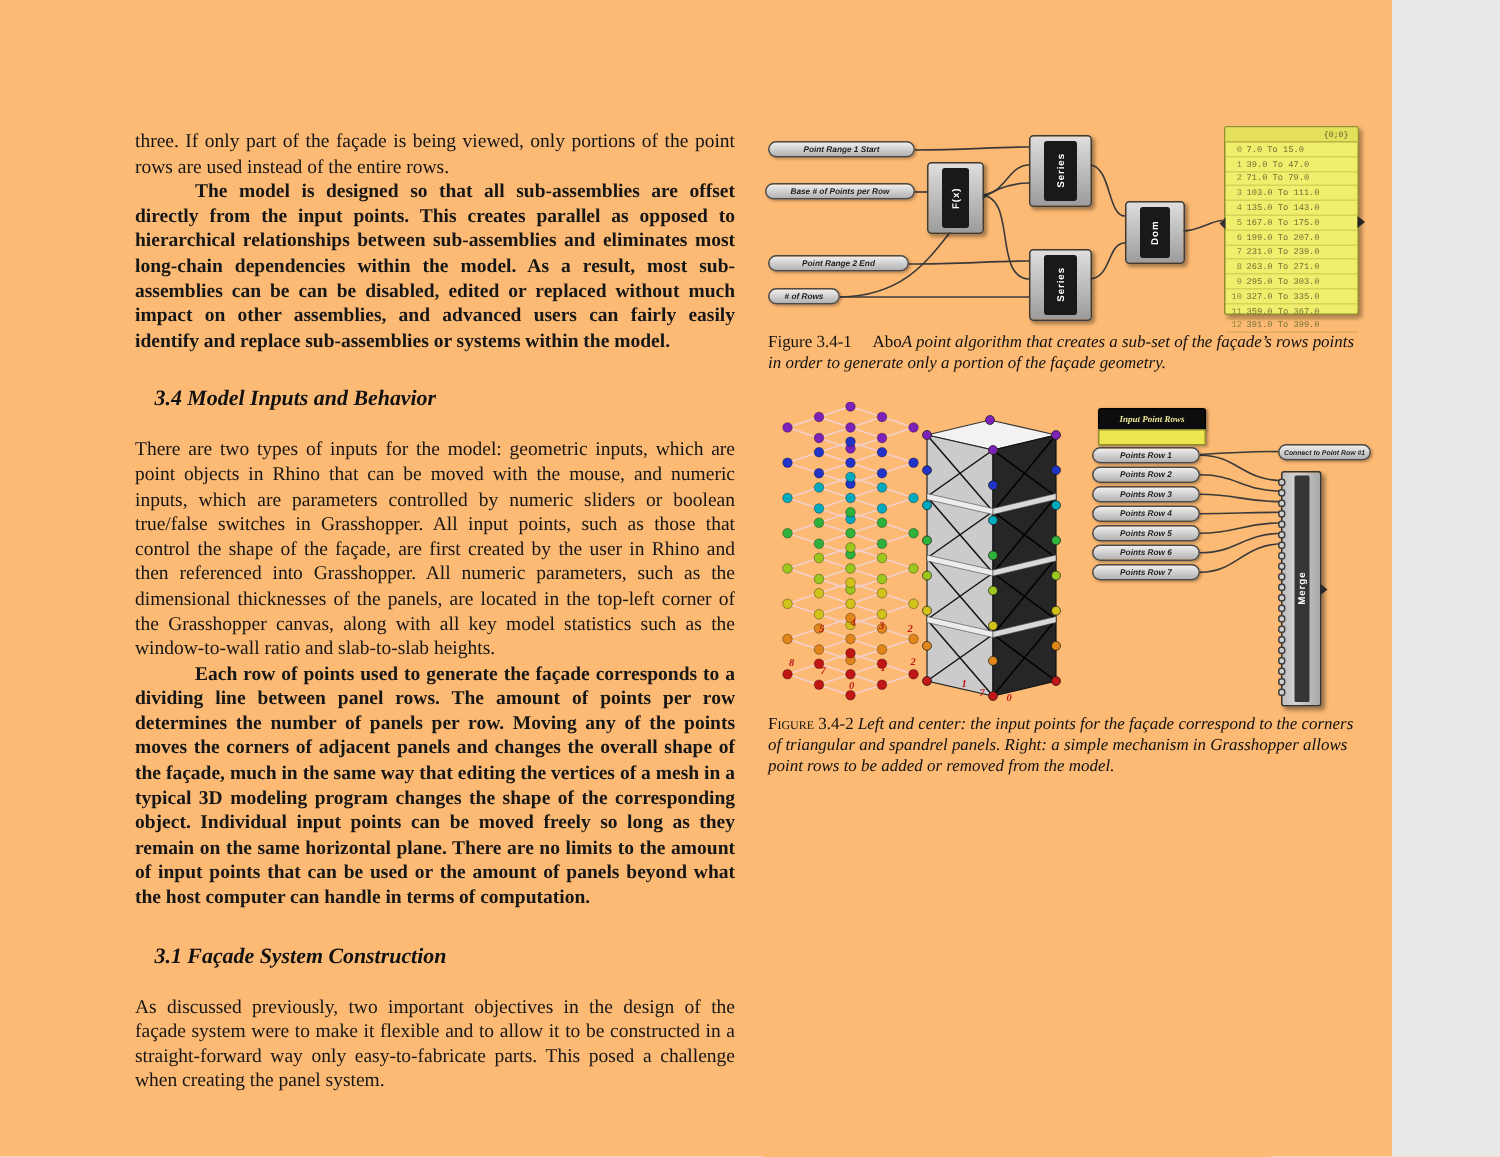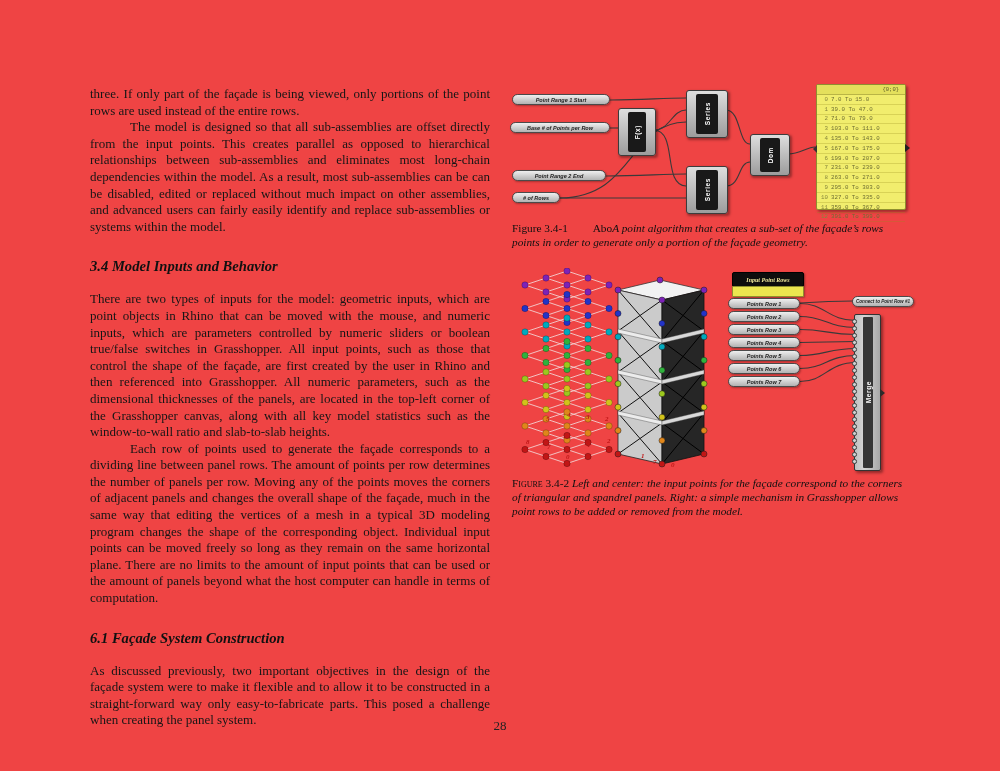--- a/index.html
+++ b/index.html
@@ -1,22 +1,22 @@
 <!DOCTYPE html>
 <html><head>
 <meta charset="utf-8">
 <style>
   html,body{margin:0;padding:0;background:#e9e9e9;}
-  .page{position:relative;width:1000px;height:771px;background:#ef4444;overflow:hidden;
+  .page{position:relative;width:928px;height:771px;background:#fdba74;overflow:hidden;
         font-family:"Liberation Serif",serif;color:#161616;}
   
   .bodycol{position:absolute;left:90px;top:86px;width:400px;}
   .bodycol p{margin:0;text-align:justify;font:13px/16.6px "Liberation Serif",serif;color:#161616;}
-  .bodycol p.indent{text-indent:40px;}
-  .bodycol h2{font:bold italic 14.6px "Liberation Serif",serif;margin:23px 0 16px 0;color:#111;}
+  .bodycol p.indent{text-indent:40px;font-weight:bold;}
+  .bodycol h2{font:bold italic 14.6px "Liberation Serif",serif;margin:23px 0 16px 13px;color:#111;}
   
   .caption{position:absolute;font:italic 11.3px/14.2px "Liberation Serif",serif;color:#101010;}
   .cap-label{font-style:normal;font-weight:normal;}
   .sc{font-variant:small-caps;}
   
   .fig1{position:absolute;left:510px;top:84px;width:400px;height:132px;}
   .fig1 svg,.fig2 svg{position:absolute;left:0;top:0;}
   .wire{fill:none;stroke:#3a3a3a;stroke-width:1.1;}
   .gh-cap{position:absolute;height:11px;box-sizing:border-box;
           background:linear-gradient(180deg,#efefef,#b2b2b2);
@@ -70,21 +70,21 @@
 <body>
 
 <div class="page">
 
   <div class="bodycol">
     <p>three.  If only part of the façade is being viewed, only portions of the  point rows are used instead of the entire rows.</p>
     <p class="indent">The model is designed so that all sub-assemblies are offset directly from the input points.  This creates parallel as opposed to hierarchical relationships between sub-assemblies and eliminates most long-chain dependencies within the model. As a result, most sub-assemblies can be can be disabled, edited or replaced without much impact on other assemblies, and advanced users can fairly easily identify and replace sub-assemblies or systems within the model.</p>
     <h2>3.4 Model Inputs and Behavior</h2>
     <p>There are two types of inputs for the model: geometric inputs, which are point objects in Rhino that can be moved with the mouse, and numeric inputs, which are parameters controlled by numeric sliders or boolean true/false switches in Grasshopper.  All input points, such as those that control the shape of the façade, are first created by the user in Rhino and then referenced into Grasshopper.  All numeric parameters, such as the dimensional thicknesses of the panels, are located in the top-left corner of the Grasshopper canvas, along with all key model statistics such as the window-to-wall ratio and slab-to-slab heights.</p>
     <p class="indent">Each row of points used to generate the façade corresponds to a dividing line between panel rows.  The amount of  points per row determines the number of panels per row.  Moving any of the points moves the corners of adjacent panels and changes the overall shape of the façade, much in the same way that editing the vertices of a mesh in a typical 3D modeling program changes the shape of the corresponding object.  Individual input points can be moved freely so long as they remain on the same horizontal plane.  There are no limits to the amount of input points that can be used or the amount of panels beyond what the host computer can handle in terms of computation.</p>
-    <h2>6.1 Façade System Construction</h2>
+    <h2>3.1 Façade System Construction</h2>
     <p>As discussed previously, two important objectives in the design of  the façade system were to make it flexible and to allow it to be constructed in a straight-forward way only easy-to-fabricate parts.  This posed a challenge when creating the panel system.</p>
   </div>
 
   <div class="fig1">
     <svg width="400" height="132" viewBox="0 0 400 132">
       <path class="wire" d="M100,16 C135,16 150,14 176,14"></path>
       <path class="wire" d="M100,44 C103,44 105,44 108,44"></path>
       <path class="wire" d="M144,46 C160,46 162,26 176,26"></path>
       <path class="wire" d="M144,46 C168,47 152,101 176,102"></path>
       <path class="wire" d="M96,92 C130,92 152,90 176,90"></path>
@@ -176,21 +176,21 @@
             <span class="pv">391.0 To 399.0</span>
           </div>
         </div>
       <div class="notch-l"></div>
       <div class="notch-r"></div>
     </div>
   </div>
 
   <div class="caption" style="left:512px;top:221px;width:392px">
     <span class="cap-label">Figure 3.4-1</span>
-    <span class="cap-label" style="margin-left:22px">Abo</span><span>A point algorithm that creates a sub-set of the façade’s rows points in order to generate only a portion of the façade geometry.</span>
+    <span class="cap-label" style="margin-left:11px">Abo</span><span>A point algorithm that creates a sub-set of the façade’s rows points in order to generate only a portion of the façade geometry.</span>
   </div>
 
   <div class="fig2">
     <svg width="400" height="206" viewBox="0 0 400 206">
       <g>
           <polyline points="57,3 78,10 99,17" class="gridline"></polyline>
           <polyline points="36,10 57,17 78,24" class="gridline"></polyline>
           <polyline points="15,17 36,24 57,31" class="gridline"></polyline>
           <polyline points="57,3 36,10 15,17" class="gridline"></polyline>
           <polyline points="78,10 57,17 36,24" class="gridline"></polyline>
@@ -430,14 +430,13 @@
         </div>
       <div class="merge-out"></div>
     </div>
   </div>
 
   <div class="caption" style="left:512px;top:476px;width:392px">
     <span class="cap-label sc">Figure 3.4-2</span>
     <span>Left and center: the input points for the façade correspond to the corners of triangular and spandrel panels.  Right: a simple mechanism in Grasshopper allows point rows to be added or removed from the model.</span>
   </div>
 
-  <div class="pagenum">28</div>
 </div>
 
 </body></html>

